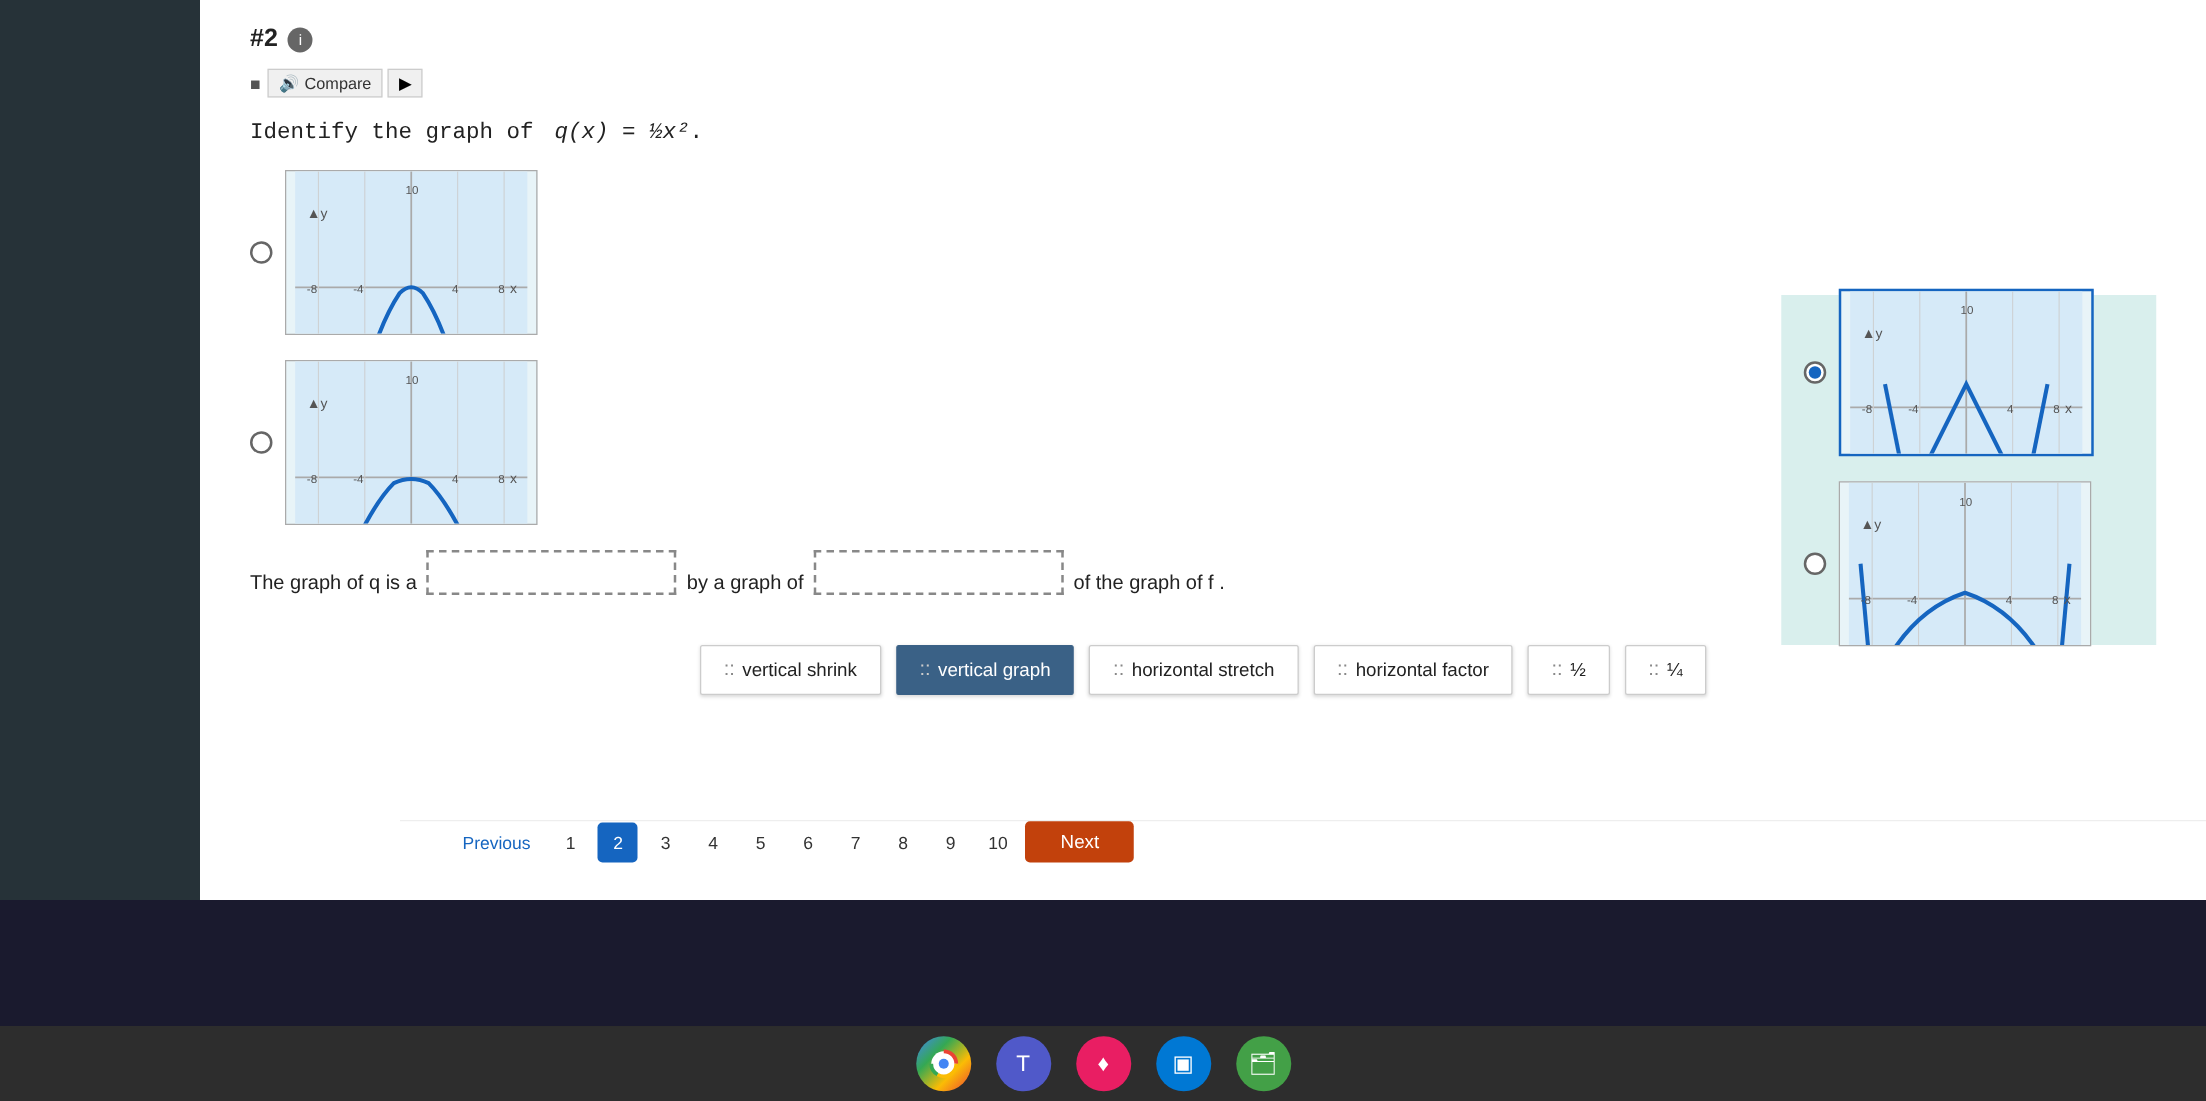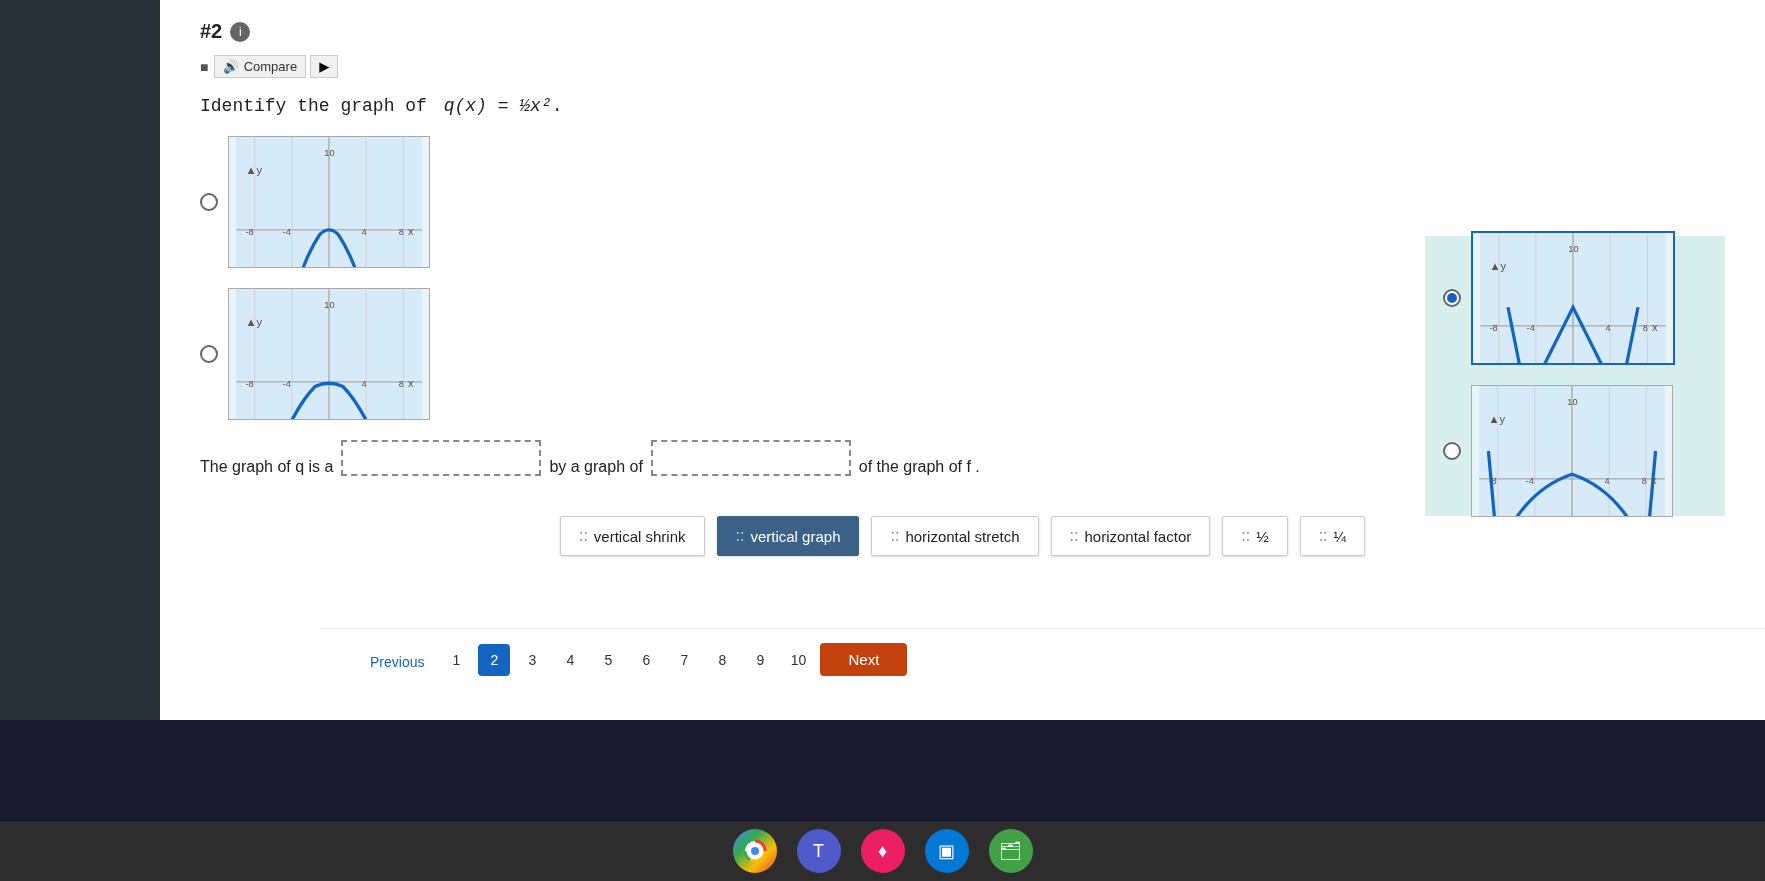--- a/index.html
+++ b/index.html
@@ -185,23 +185,23 @@
       color: #888;
       font-size: 16px;
     }
 
     .drag-chip.highlighted .drag-icon {
       color: #ccc;
     }
 
     .pagination-bar {
       display: flex;
-      align-items: flex-end;
+      align-items: center;
       gap: 6px;
-      padding: 14px 40px;
+      padding: 0 40px;
       background: white;
       border-top: 1px solid #eee;
       position: absolute;
       bottom: 30px;
       left: 160px;
       right: 0;
     }
 
     .prev-btn {
       background: transparent;

